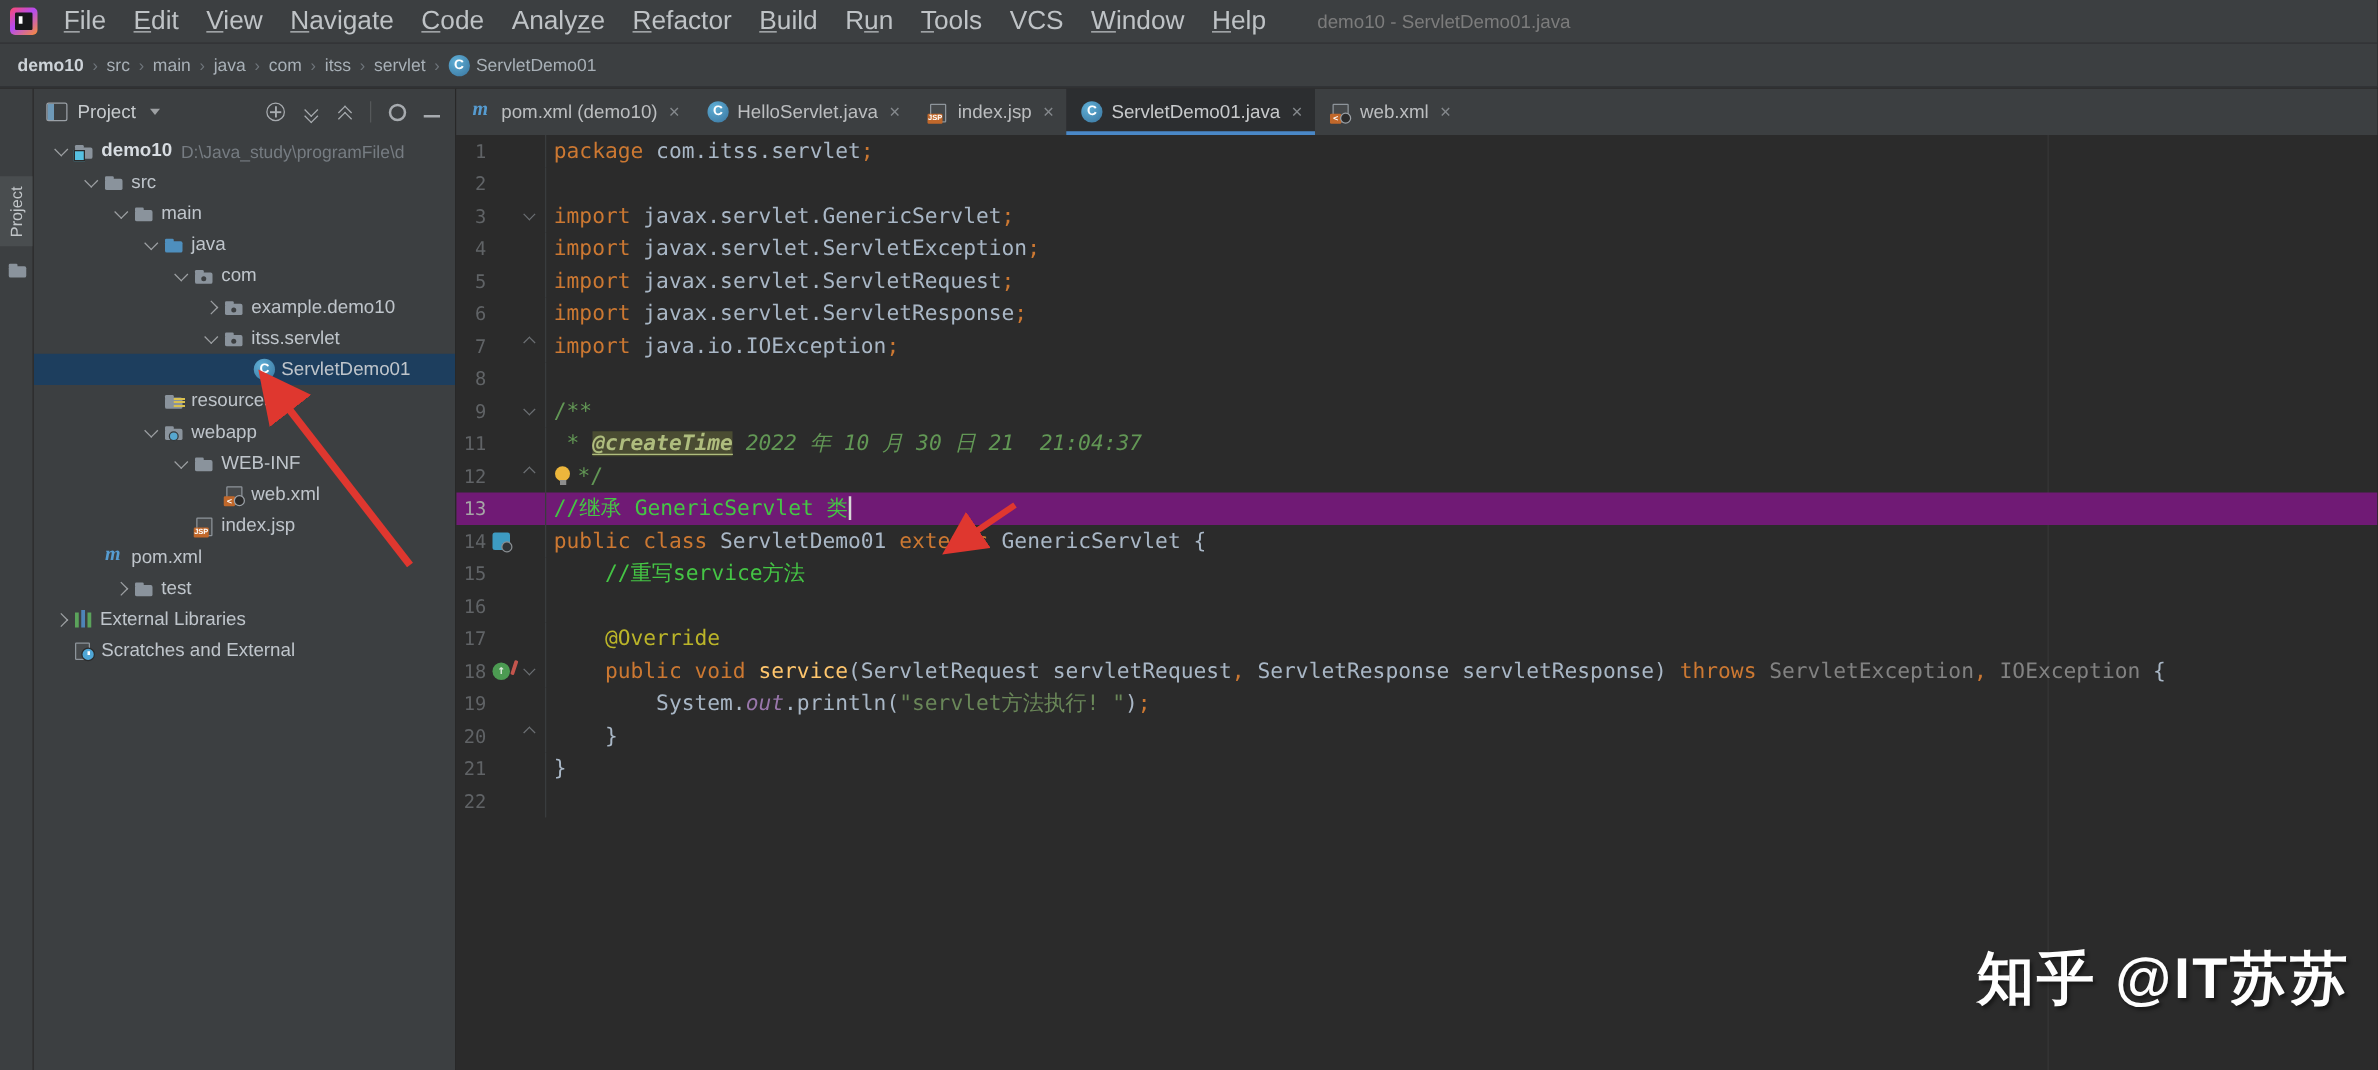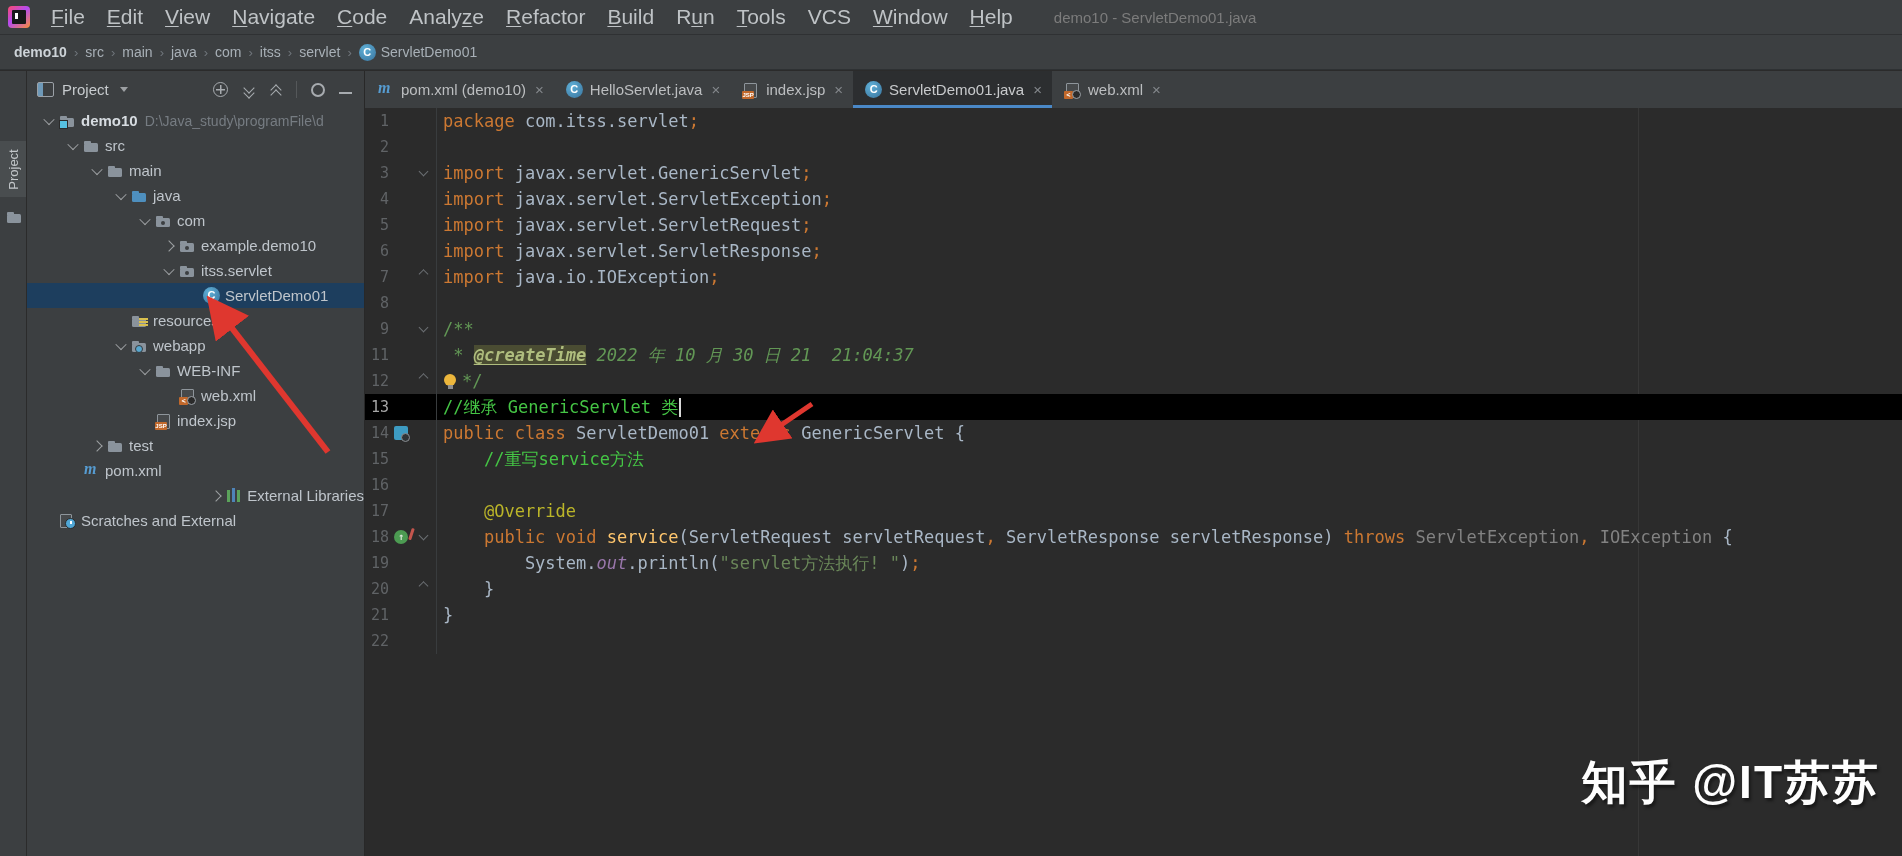--- a/index.html
+++ b/index.html
@@ -105,21 +105,21 @@
   #editor-pane{flex:1;display:flex;flex-direction:column;min-width:0;}
   #tabbar{height:37px;flex:none;background:#3C3F41;display:flex;align-items:stretch;}
   .tab{display:flex;align-items:center;gap:7px;padding:0 10px 0 12px;font-size:15px;color:#BCBEC0;
        position:relative;cursor:default;}
   .tab.active{background:#2C2E30;box-shadow:inset 0 -3px 0 #4A88C7;color:#C8CACC;}
   .tab-close{color:#84888C;font-size:15px;margin-left:2px;line-height:1;}
   #editor{flex:1;background:#2B2B2B;position:relative;overflow:hidden;}
   #margin-guide{position:absolute;left:1273px;top:0;bottom:0;width:1px;background:#373737;}
 
   .cl{height:26px;display:flex;align-items:center;position:relative;}
-  .cl.caret-line{background:#000000;}
+  .cl.caret-line{background:#701a75;}
   .gut{width:72px;flex:none;height:26px;position:relative;border-right:1px solid #393C3E;box-sizing:border-box;}
   .lnum{position:absolute;left:0;top:0;width:24px;text-align:right;color:#606366;
         font:15px/26px "DejaVu Sans Mono",monospace;}
   .caret-line .lnum{color:#A6A6A6;}
   .fold{position:absolute;left:55px;top:8px;width:8px;height:8px;}
   .fold i{display:block;width:6px;height:6px;border-right:1.4px solid #6B6F73;border-bottom:1.4px solid #6B6F73;}
   .fold.v i{transform:rotate(45deg);}
   .fold.u i{transform:rotate(-135deg) translate(1px,1px);}
   .gicon{position:absolute;left:29px;top:6px;width:14px;height:14px;}
   .gicon.class-marker{background:#3D9BC2;border-radius:2px;}
@@ -323,33 +323,33 @@
             </span>
             <span class="tlabel">web.xml</span>
           </div>
           <div class="trow" style="padding-left: 108px;">
             <span class="chevbox"></span>
             <span class="ic ic-jsp-file page">
               <i class="bdg" style="font-style: normal;">JSP</i>
             </span>
             <span class="tlabel">index.jsp</span>
           </div>
-          <div class="trow" style="padding-left: 60px;">
-            <span class="chevbox">
-              <i class="chev right"></i>
-            </span>
-            <span class="ic ic-folder fold-body"></span>
-            <span class="tlabel">test</span>
-          </div>
           <div class="trow" style="padding-left: 36px;">
             <span class="chevbox"></span>
             <span class="ic ic-maven"></span>
             <span class="tlabel">pom.xml</span>
           </div>
-          <div class="trow" style="padding-left: 12px; justify-content: flex-end;">
+          <div class="trow" style="padding-left: 60px;">
+            <span class="chevbox">
+              <i class="chev right"></i>
+            </span>
+            <span class="ic ic-folder fold-body"></span>
+            <span class="tlabel">test</span>
+          </div>
+          <div class="trow" style="padding-left: 12px;">
             <span class="chevbox">
               <i class="chev right"></i>
             </span>
             <span class="ic ic-libraries"></span>
             <span class="tlabel">External Libraries</span>
           </div>
           <div class="trow" style="padding-left: 12px;">
             <span class="chevbox"></span>
             <span class="ic ic-scratches">
               <i class="bdg" style="font-style: normal;"></i>

